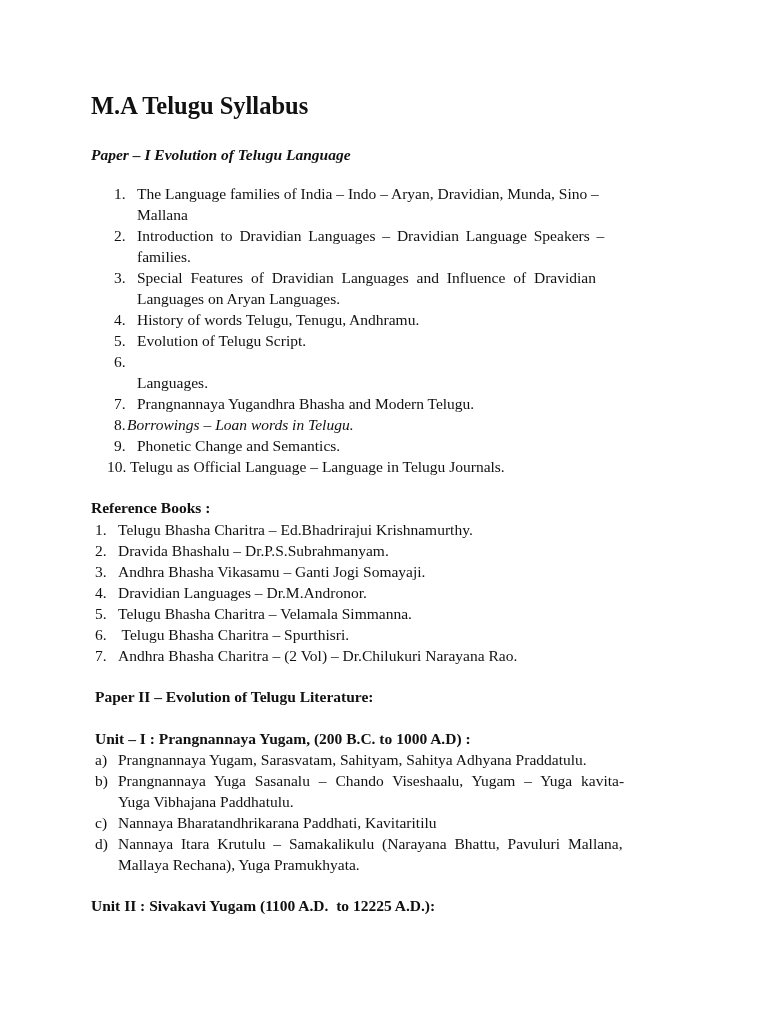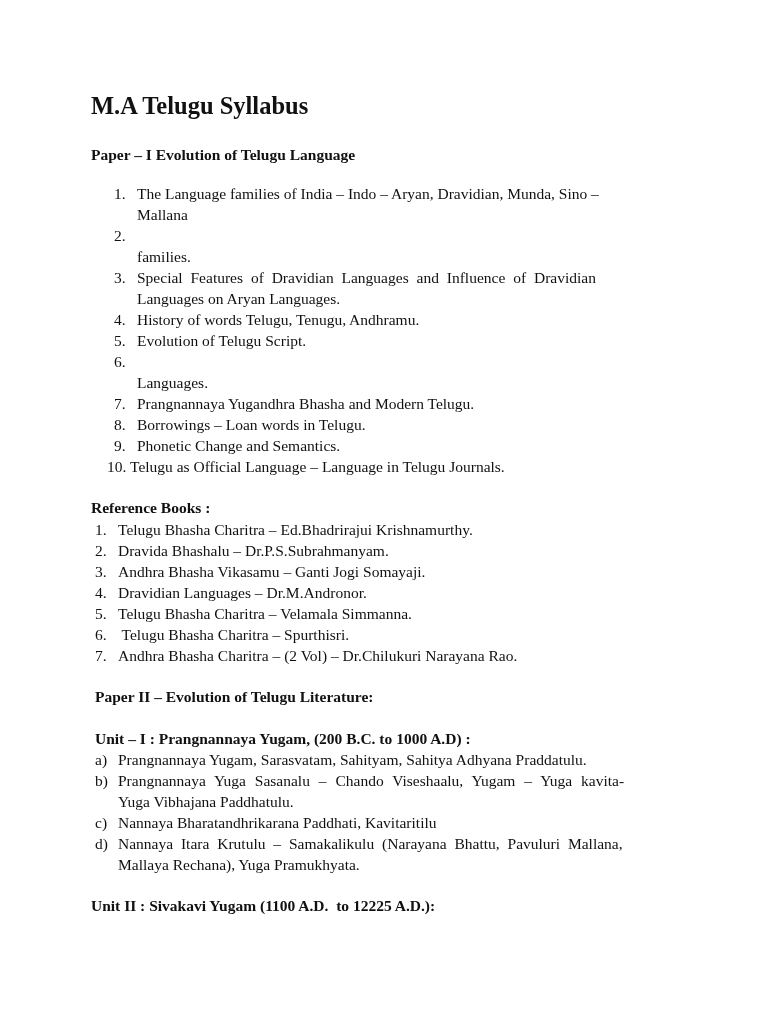--- a/index.html
+++ b/index.html
@@ -13,32 +13,33 @@
   .txt { position: absolute; top: 0; }
   .justify { display: flex; justify-content: space-between; }
 </style>
 </head>
 <body>
 
 <div class="page">
 
   <h1 class="title">M.A Telugu Syllabus</h1>
 
-  <h2 class="h" style="left:91px; top:146px;">Paper – I  Evolution of Telugu Language</h2>
+  <h2 class="h" style="left:91px; top:146px;font-style:italic;">Paper – I  Evolution of Telugu Language</h2>
 
   <div>
     <div class="li" style="left:114px; top:184px; width:564px; height:42px;">
       <span class="num">1.</span>
       <span class="txt justify" style="left:23px; width:541px;">
           <span>The Language families of India – Indo – Aryan, Dravidian, Munda, Sino –</span>
         </span>
       <span class="txt" style="left:23px; top:21px;">Mallana</span>
     </div>
     <div class="li" style="left:114px; top:226px; width:564px; height:42px;">
       <span class="num">2.</span>
+      <span class="txt" style="left:23px; width:541px; word-spacing:3px;">Introduction to Dravidian Languages – Dravidian Language Speakers –</span>
       <span class="txt" style="left:23px; top:21px;">families.</span>
     </div>
     <div class="li" style="left:114px; top:268px; width:564px; height:42px;">
       <span class="num">3.</span>
       <span class="txt" style="left:23px; width:541px; word-spacing:4px;">Special Features of Dravidian Languages and  Influence of Dravidian</span>
       <span class="txt" style="left:23px; top:21px;">Languages on Aryan Languages.</span>
     </div>
     <div class="li" style="left:114px; top:310px;">
       <span class="num">4.</span>
       <span class="txt" style="left:23px;">History of words Telugu, Tenugu, Andhramu.</span>
@@ -50,21 +51,21 @@
     <div class="li" style="left:114px; top:352px; width:564px; height:42px;">
       <span class="num">6.</span>
       <span class="txt" style="left:23px; top:21px;">Languages.</span>
     </div>
     <div class="li" style="left:114px; top:394px;">
       <span class="num">7.</span>
       <span class="txt" style="left:23px;">Prangnannaya Yugandhra Bhasha and Modern Telugu.</span>
     </div>
     <div class="li" style="left:114px; top:415px;">
       <span class="num">8.</span>
-      <span class="txt" style="left:23px;">Borrowings – Loan words in Telugu.</span>
+      <span class="txt" style="left:13px;font-style:italic;">Borrowings – Loan words in Telugu.</span>
     </div>
     <div class="li" style="left:114px; top:436px;">
       <span class="num">9.</span>
       <span class="txt" style="left:23px;">Phonetic Change and Semantics.</span>
     </div>
     <div class="li" style="left:107px; top:457px;">
       <span class="num">10.</span>
       <span class="txt" style="left:23px;">Telugu as Official Language – Language in Telugu Journals.</span>
     </div>
   </div>

